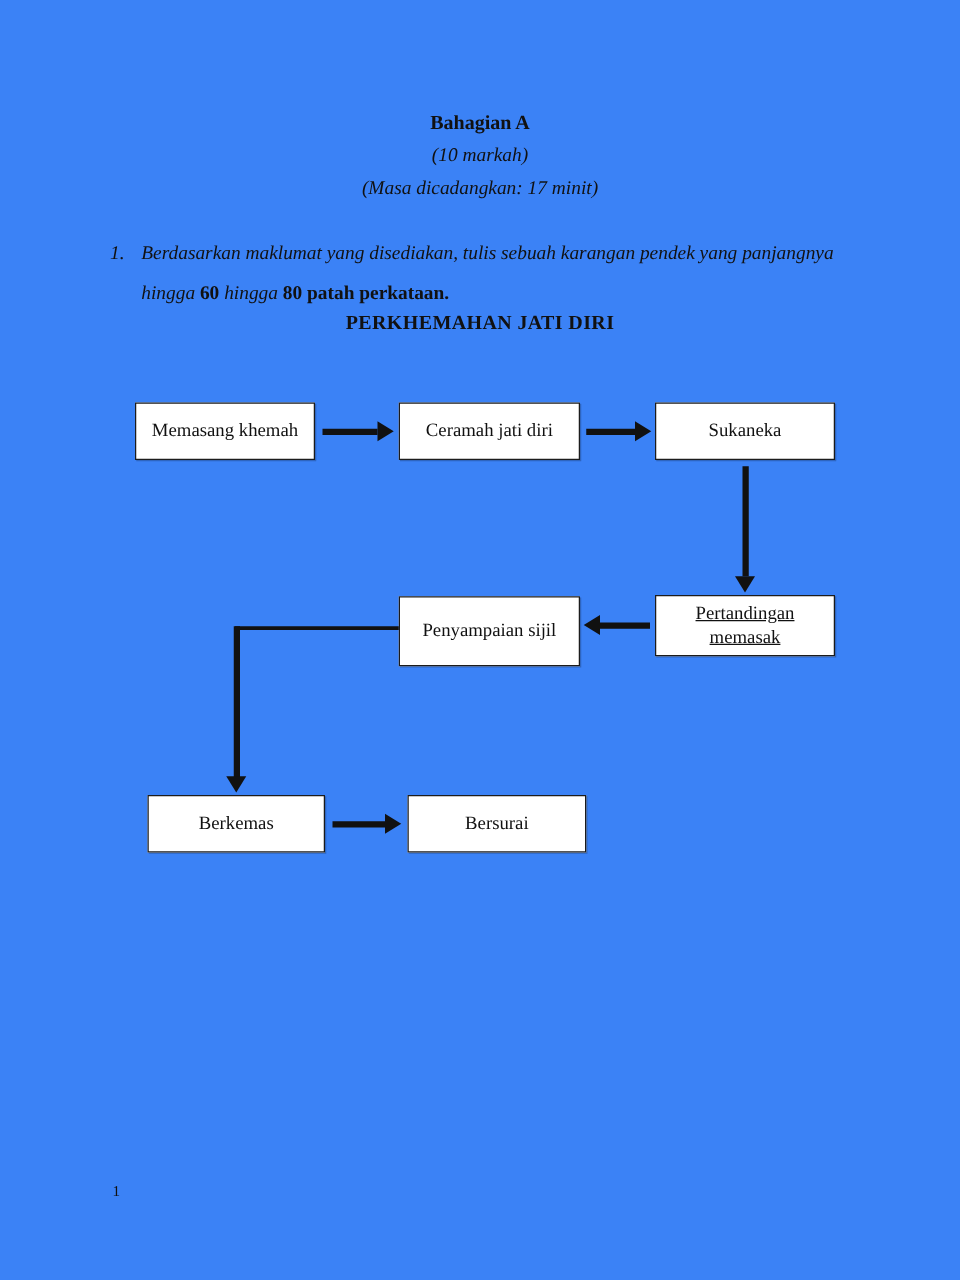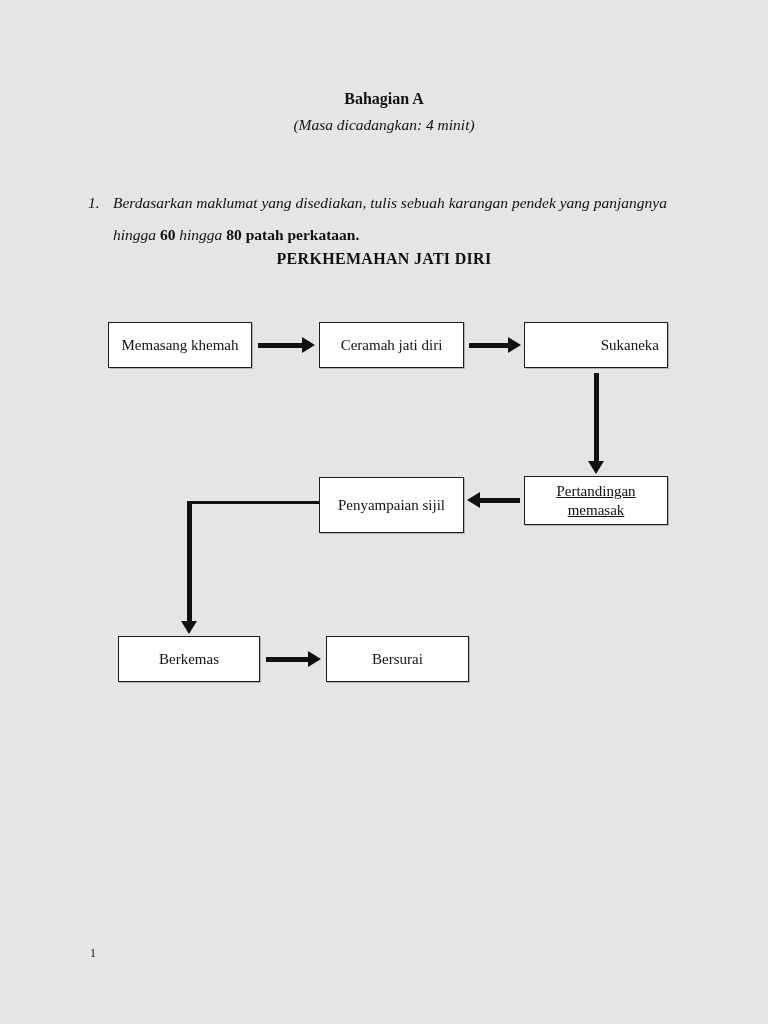--- a/index.html
+++ b/index.html
@@ -7,21 +7,21 @@
   body {
     background: #ffffff;
     font-family: "Liberation Serif", "DejaVu Serif", serif;
     color: #111111;
     overflow: hidden;
   }
   .page {
     position: relative;
     width: 768px;
     height: 1024px;
-    background: #e5e5e5;
+    background: #3b82f6;
   }
 
   
   .header {
     position: absolute;
     top: 86px; left: 0; right: 0;
     text-align: center;
     font-size: 15.5px;
     line-height: 26px;
   }
@@ -60,21 +60,21 @@
     display: flex;
     align-items: center;
     justify-content: center;
     text-align: center;
     font-size: 15px;
     line-height: 19px;
     padding: 2px 8px;
   }
   .n1 { left: 108px; top: 322px; width: 144px; height: 46px; }
   .n2 { left: 319px; top: 322px; width: 145px; height: 46px; }
-  .n3 { left: 524px; top: 322px; width: 144px; height: 46px; justify-content: flex-end; }
+  .n3 { left: 524px; top: 322px; width: 144px; height: 46px; }
   .n4 { left: 319px; top: 477px; width: 145px; height: 56px; }
   .n5 { left: 524px; top: 476px; width: 144px; height: 49px; text-decoration: underline; }
   .n6 { left: 118px; top: 636px; width: 142px; height: 46px; }
   .n7 { left: 326px; top: 636px; width: 143px; height: 46px; }
 
   
   .h-arrow { position: absolute; display: flex; align-items: center; }
   .h-arrow .shaft { flex: 1; height: 5px; background: #111; }
   .head-right {
     width: 0; height: 0;
@@ -119,21 +119,22 @@
     font-size: 12px;
   }
 </style>
 </head>
 <body>
 
 <div class="page">
 
   <div class="header">
     <div class="section-title">Bahagian A</div>
-    <div class="sub">(Masa dicadangkan: 4 minit)</div>
+    <div class="sub">(10 markah)</div>
+    <div class="sub">(Masa dicadangkan: 17 minit)</div>
   </div>
 
   <div class="question">
     <span class="q-num">1.</span>
     <span class="q-body"><span>Berdasarkan maklumat yang disediakan, tulis sebuah karangan pendek yang panjangnya</span><br><span>hingga </span><span class="seg-b">60</span><span> hingga </span><span class="seg-b">80 patah perkataan.</span></span>
   </div>
 
   <div class="diagram-title">PERKHEMAHAN JATI DIRI</div>
 
   <div class="node n2">

